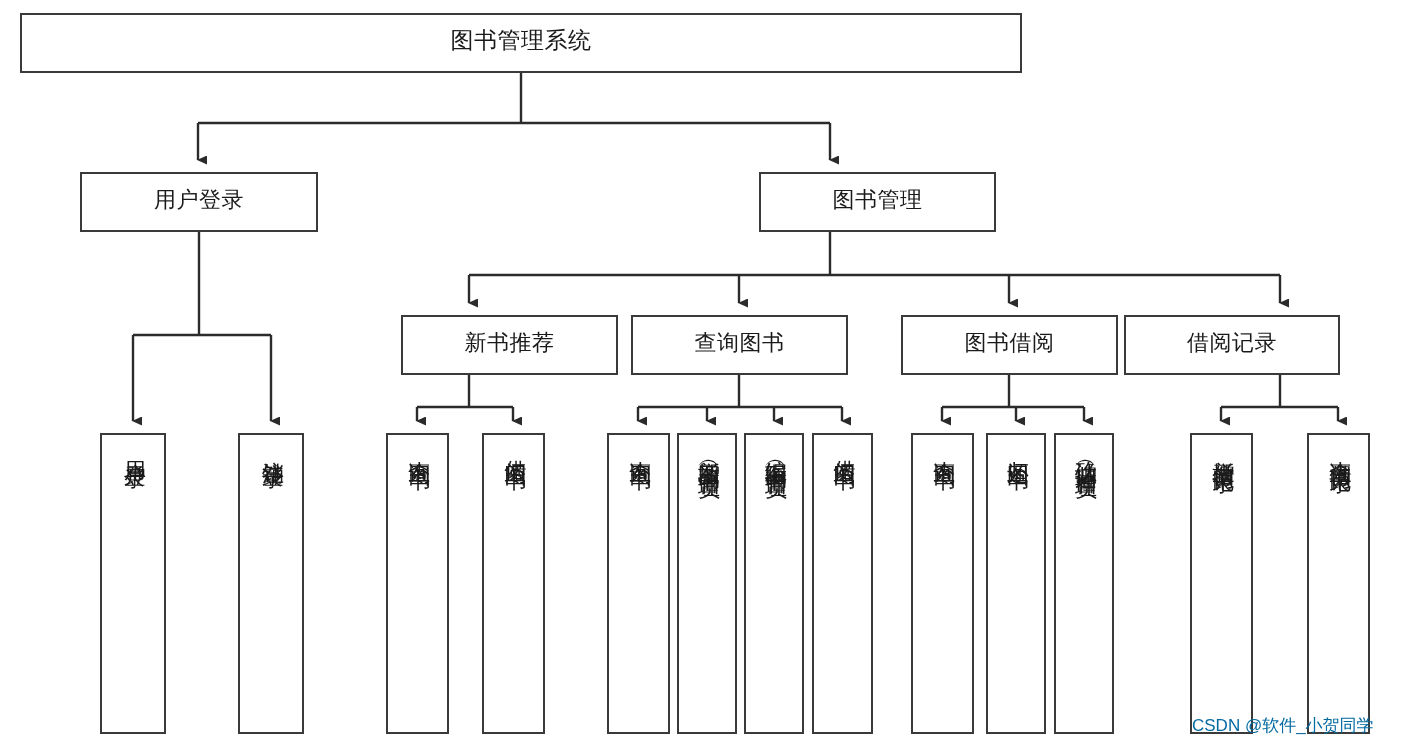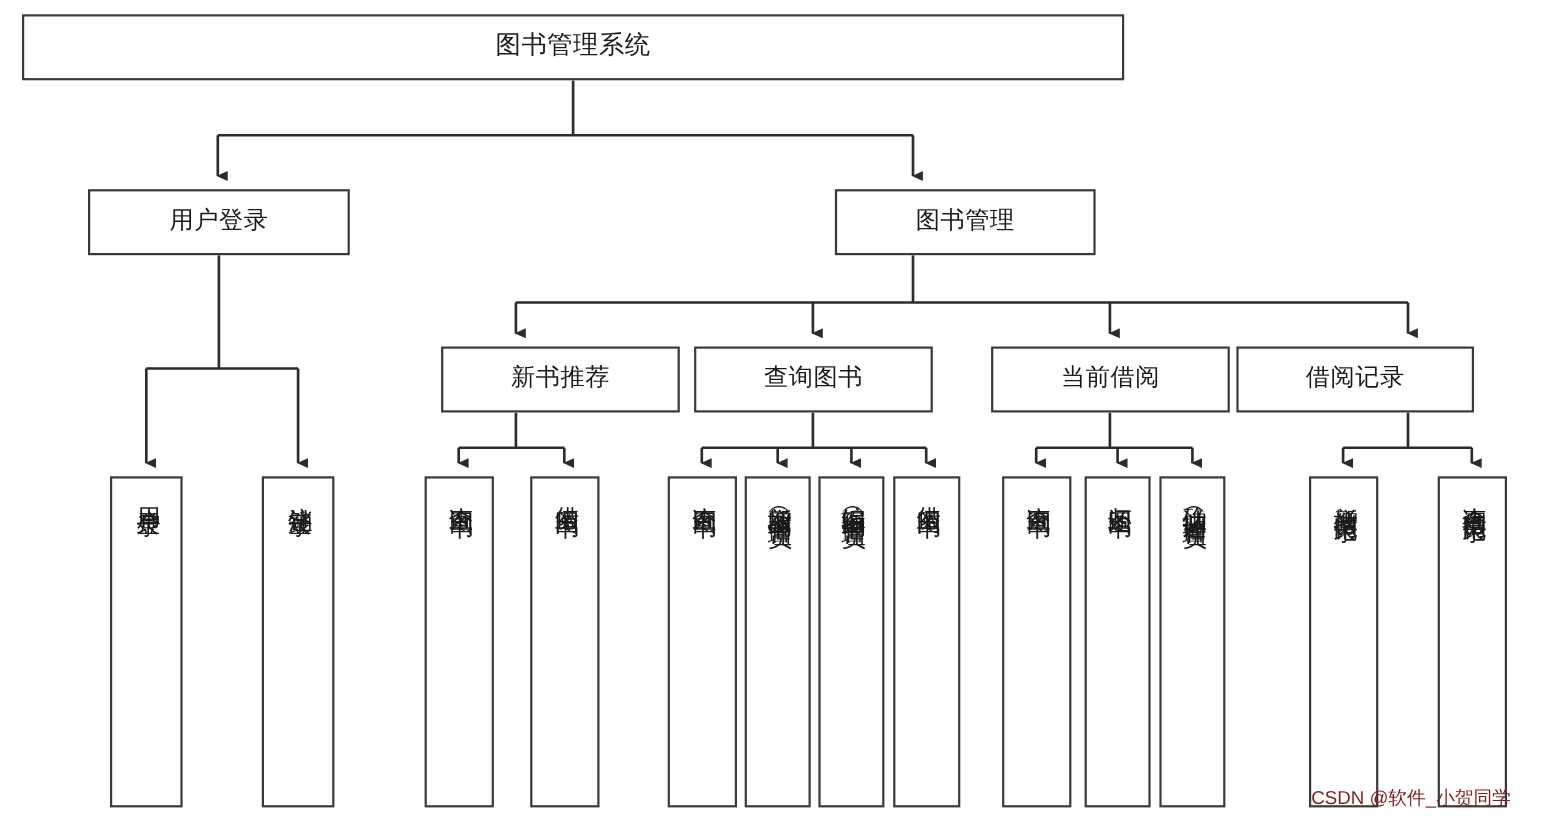--- a/index.html
+++ b/index.html
@@ -62,21 +62,21 @@
     font-size: 22px;
     letter-spacing: 2.5px;
     line-height: 1;
   }
   .node.root .label { font-size: 23px; }
   .watermark {
     position: absolute;
     left: 1192px;
     top: 714px;
     font-size: 17px;
-    color: #7f1d1d;
+    color: #0369a1;
     white-space: nowrap;
     z-index: 5;
     font-family: "Liberation Sans", "DejaVu Sans", sans-serif;
   }
 </style>
 </head>
 <body>
 
 <div id="diagram-root">
 
@@ -133,21 +133,21 @@
       <div class="node horizontal lvl2" style="left: 711px; top: 172px; width: 237px; height: 60px; margin-left: 48px;">
         <span class="label">图书管理</span>
       </div>
       <div class="node horizontal lvl3" style="left: 361px; top: 315px; width: 217px; height: 60px; margin-left: 40px;">
         <span class="label">新书推荐</span>
       </div>
       <div class="node horizontal lvl3" style="left: 631px; top: 315px; width: 217px; height: 60px;">
         <span class="label">查询图书</span>
       </div>
       <div class="node horizontal lvl3" style="left: 901px; top: 315px; width: 217px; height: 60px;">
-        <span class="label">当前借阅</span>
+        <span class="label">图书借阅</span>
       </div>
       <div class="node horizontal lvl3" style="left: 1124px; top: 315px; width: 216px; height: 60px;">
         <span class="label">借阅记录</span>
       </div>
       <div class="node vertical leaf" style="left: 100px; top: 433px; width: 66px; height: 301px;">
         <span class="label">用户登录</span>
       </div>
       <div class="node vertical leaf" style="left: 238px; top: 433px; width: 66px; height: 301px;">
         <span class="label">注销登录</span>
       </div>

